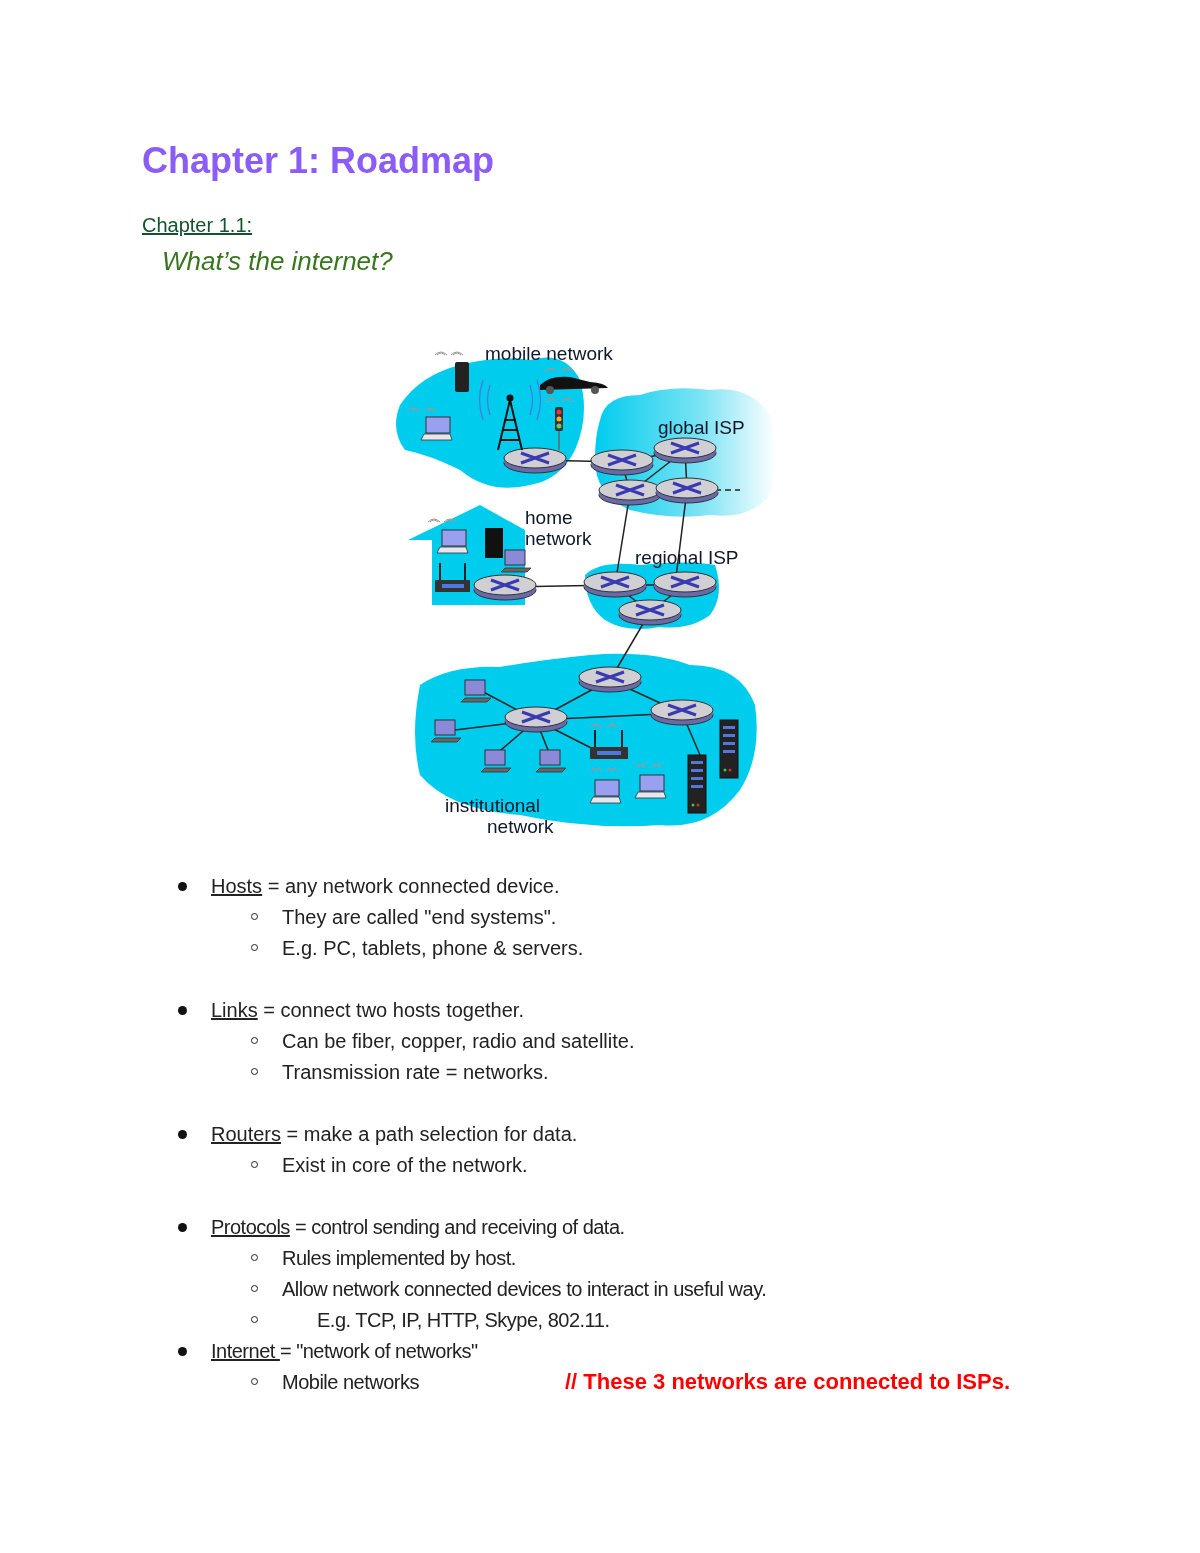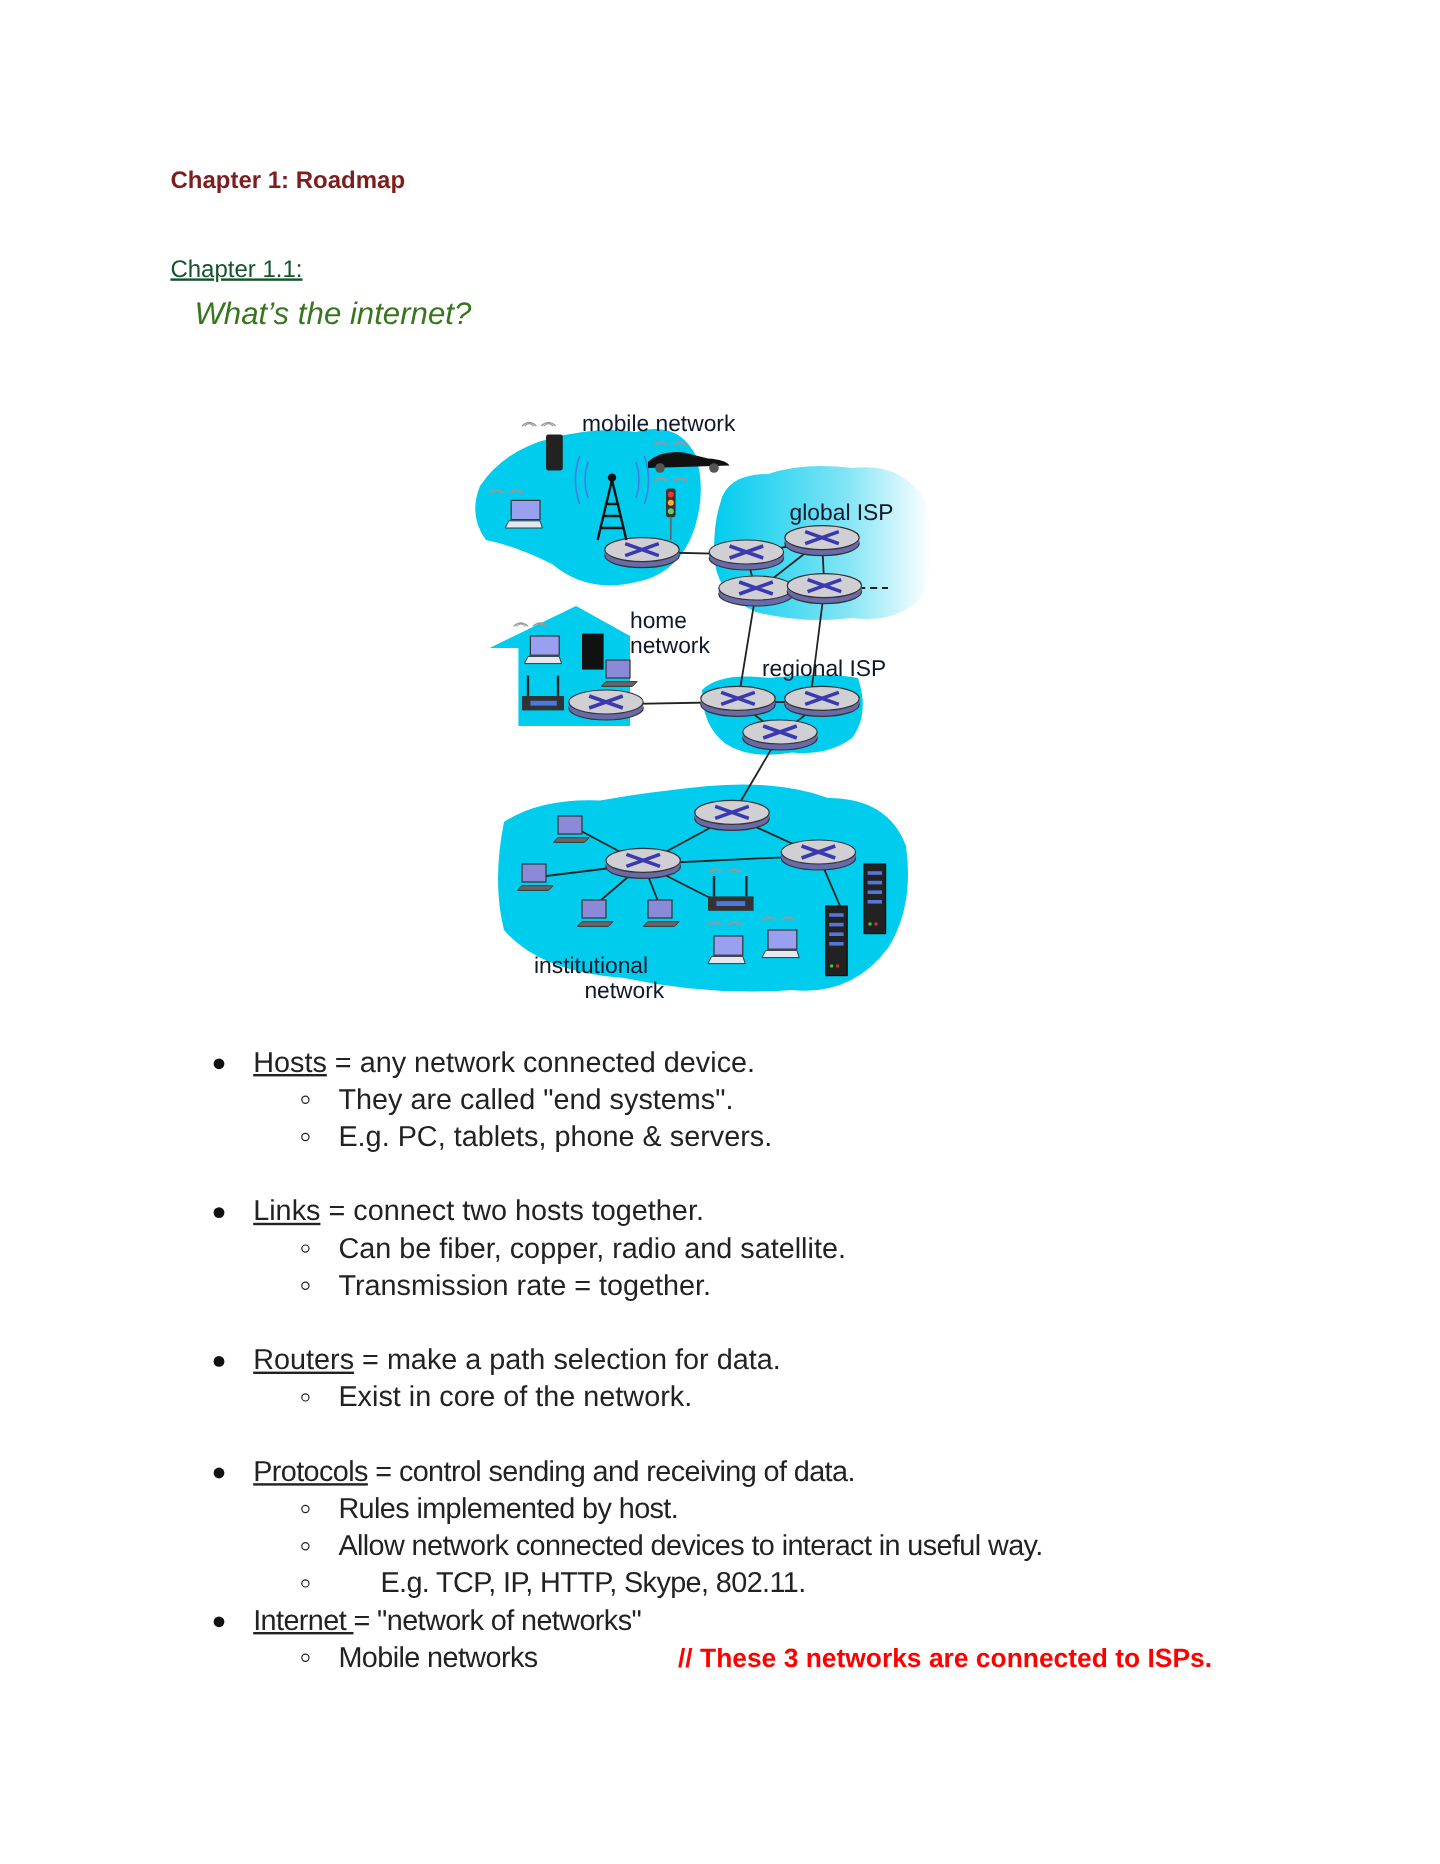--- a/index.html
+++ b/index.html
@@ -1,24 +1,24 @@
 <!DOCTYPE html>
 <html><head>
 <meta charset="utf-8">
 <style>
   html, body { margin: 0; padding: 0; background: #ffffff; }
   body { width: 1200px; height: 1553px; position: relative; overflow: hidden;
          font-family: "Liberation Sans", sans-serif; color: #111; }
-  .page-title { position: absolute; left: 142px; top: 140px; font-size: 20px; font-weight: bold; color: #7f1d1d; }
+  .page-title { position: absolute; left: 142px; top: 140px; font-size: 36px; font-weight: bold; color: #8b5cf6; }
   .section-label { position: absolute; left: 142px; top: 214px; font-size: 20px; color: #14532d; text-decoration: underline; }
   .section-subtitle { position: absolute; left: 142px; top: 246px; font-size: 26px; font-style: italic; color: #38761d; margin-left: 20px; }
   .figure { position: absolute; left: 390px; top: 335px; width: 390px; height: 510px; }
   .fig-label { position: absolute; font-size: 19px; color: #0f172a; line-height: 21px; }
   .bullets { position: absolute; left: 0; top: 0; }
-  .b-row { position: absolute; font-size: 24px; color: #222; white-space: nowrap; line-height: 24px; }
+  .b-row { position: absolute; font-size: 20px; color: #222; white-space: nowrap; line-height: 24px; }
   .b-dot { position: absolute; width: 9px; height: 9px; border-radius: 50%; background: #111; }
   .b-circ { position: absolute; width: 7px; height: 7px; border-radius: 50%; border: 1.5px solid #222; box-sizing: border-box; }
   .u { text-decoration: underline; }
   .red-note { position: absolute; font-size: 22px; font-weight: bold; color: #ff0000; white-space: nowrap; }
 </style>
 </head>
 <body>
 
 <div class="page-title">Chapter 1: Roadmap</div>
 <div class="section-label">Chapter 1.1:</div>
@@ -180,21 +180,21 @@
   <span class="b-circ" style="left:251px;top:913px;"></span>
   <div class="b-row" style="left:282px;top:905px;">They are called "end systems".</div>
   <span class="b-circ" style="left:251px;top:944px;"></span>
   <div class="b-row" style="left:282px;top:936px;">E.g. PC, tablets, phone &amp; servers.</div>
 
   <span class="b-dot" style="left:178px;top:1006px;"></span>
   <div class="b-row" style="left:211px;top:998px;"><span class="u">Links</span><span> = connect two hosts together.</span></div>
   <span class="b-circ" style="left:251px;top:1037px;"></span>
   <div class="b-row" style="left:282px;top:1029px;">Can be fiber, copper, radio and satellite.</div>
   <span class="b-circ" style="left:251px;top:1068px;"></span>
-  <div class="b-row" style="left:282px;top:1060px;">Transmission rate = together.</div>
+  <div class="b-row" style="left:282px;top:1060px;">Transmission rate = networks.</div>
 
   <span class="b-dot" style="left:178px;top:1130px;"></span>
   <div class="b-row" style="left:211px;top:1122px;"><span class="u">Routers</span><span> = make a path selection for data.</span></div>
   <span class="b-circ" style="left:251px;top:1161px;"></span>
   <div class="b-row" style="left:282px;top:1153px;">Exist in core of the network.</div>
 
   <span class="b-dot" style="left:178px;top:1223px;"></span>
   <div class="b-row" style="left:211px;top:1215px;letter-spacing:-0.5px;"><span class="u">Protocols</span><span> = control sending and receiving of data.</span></div>
   <span class="b-circ" style="left:251px;top:1254px;"></span>
   <div class="b-row" style="left:282px;top:1246px;letter-spacing:-0.5px;">Rules implemented by host.</div>

